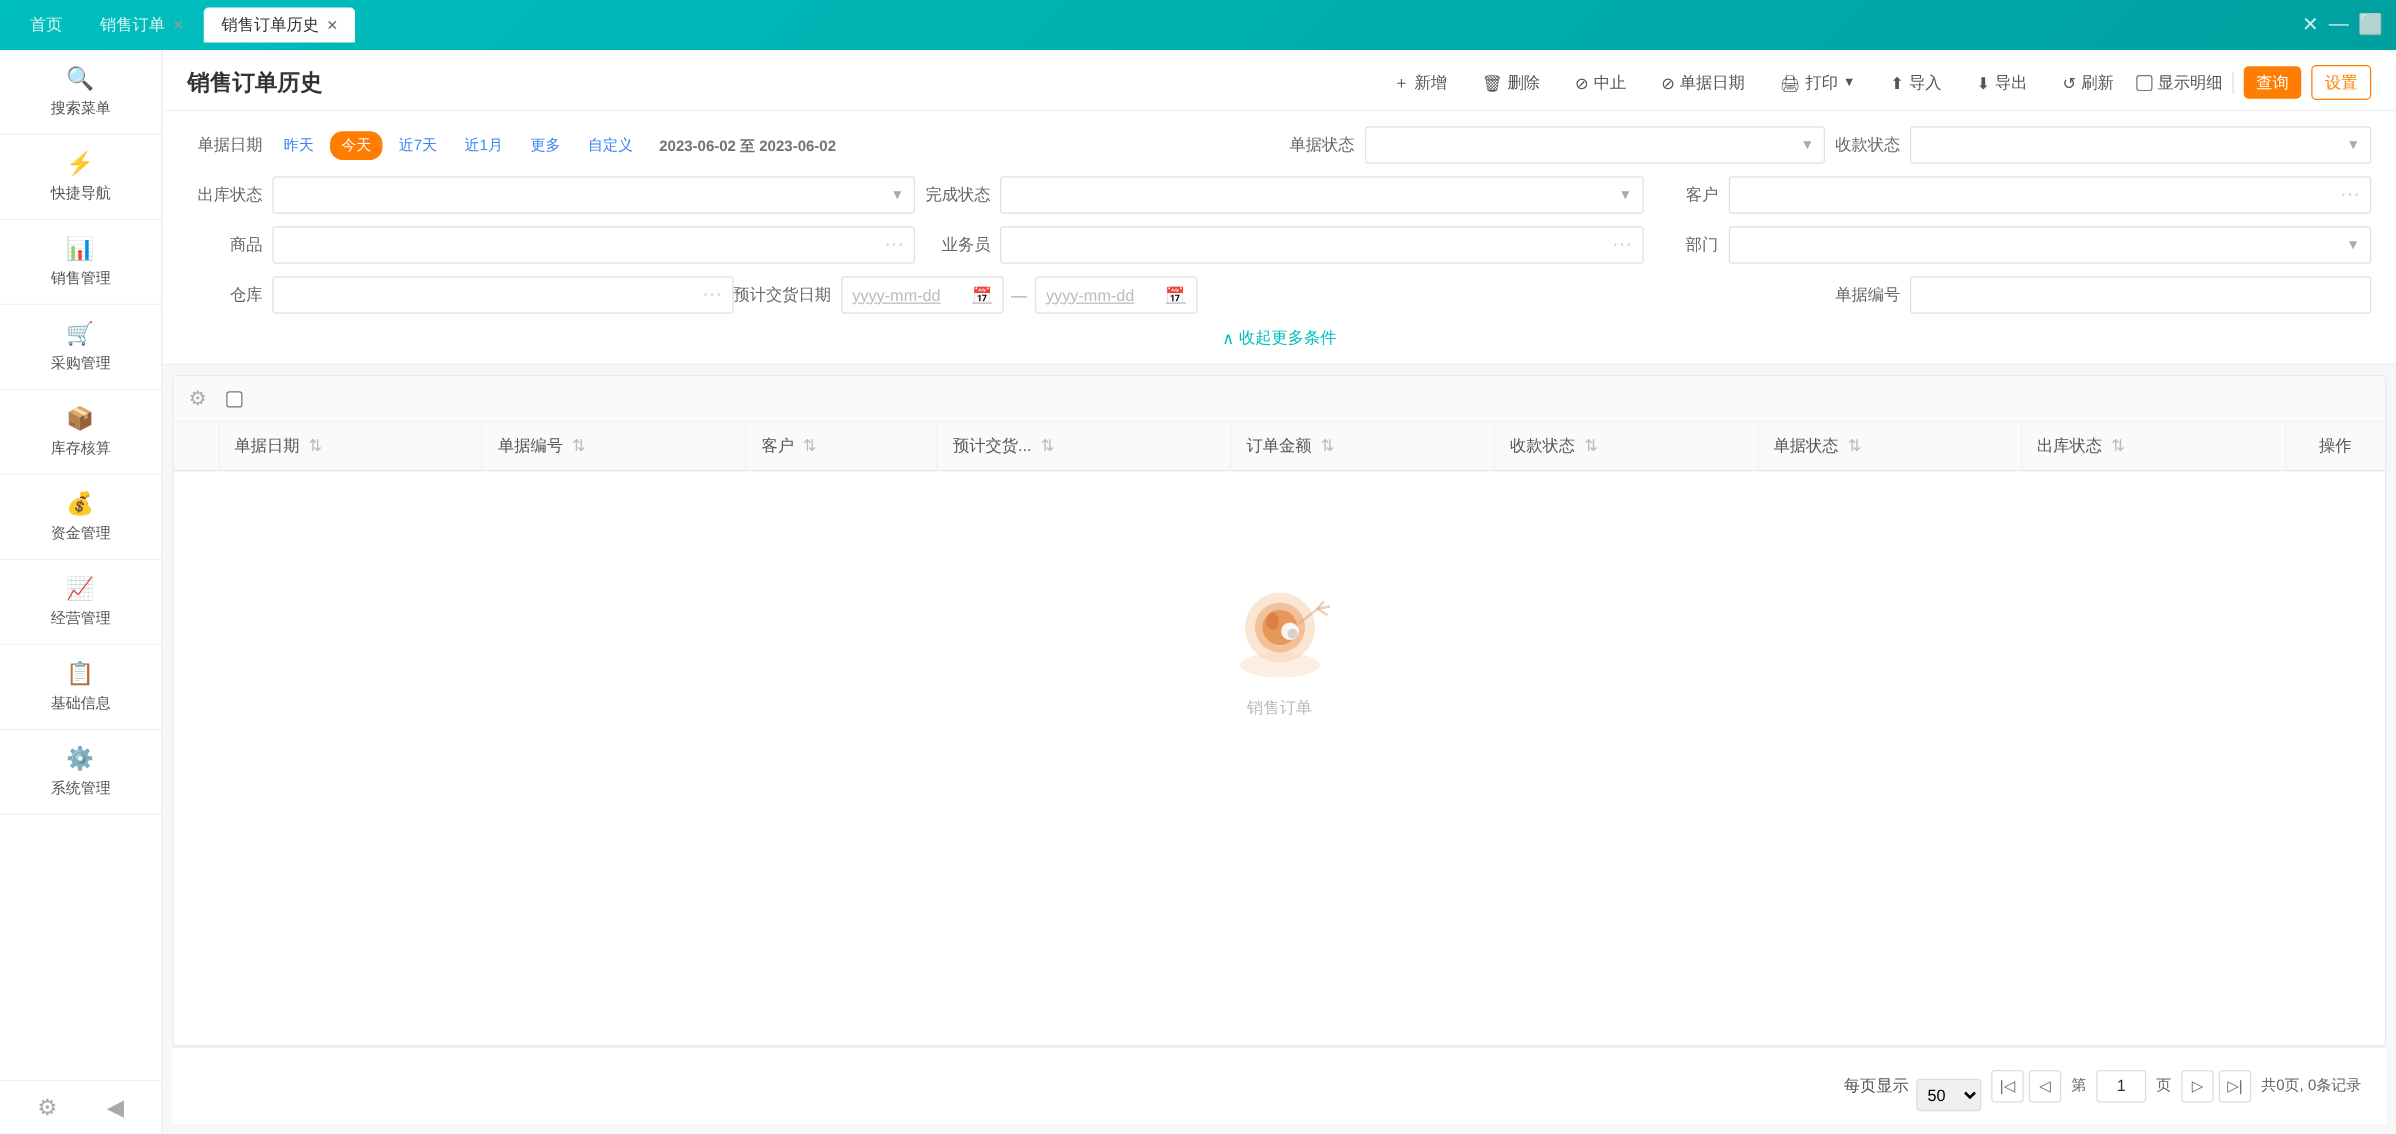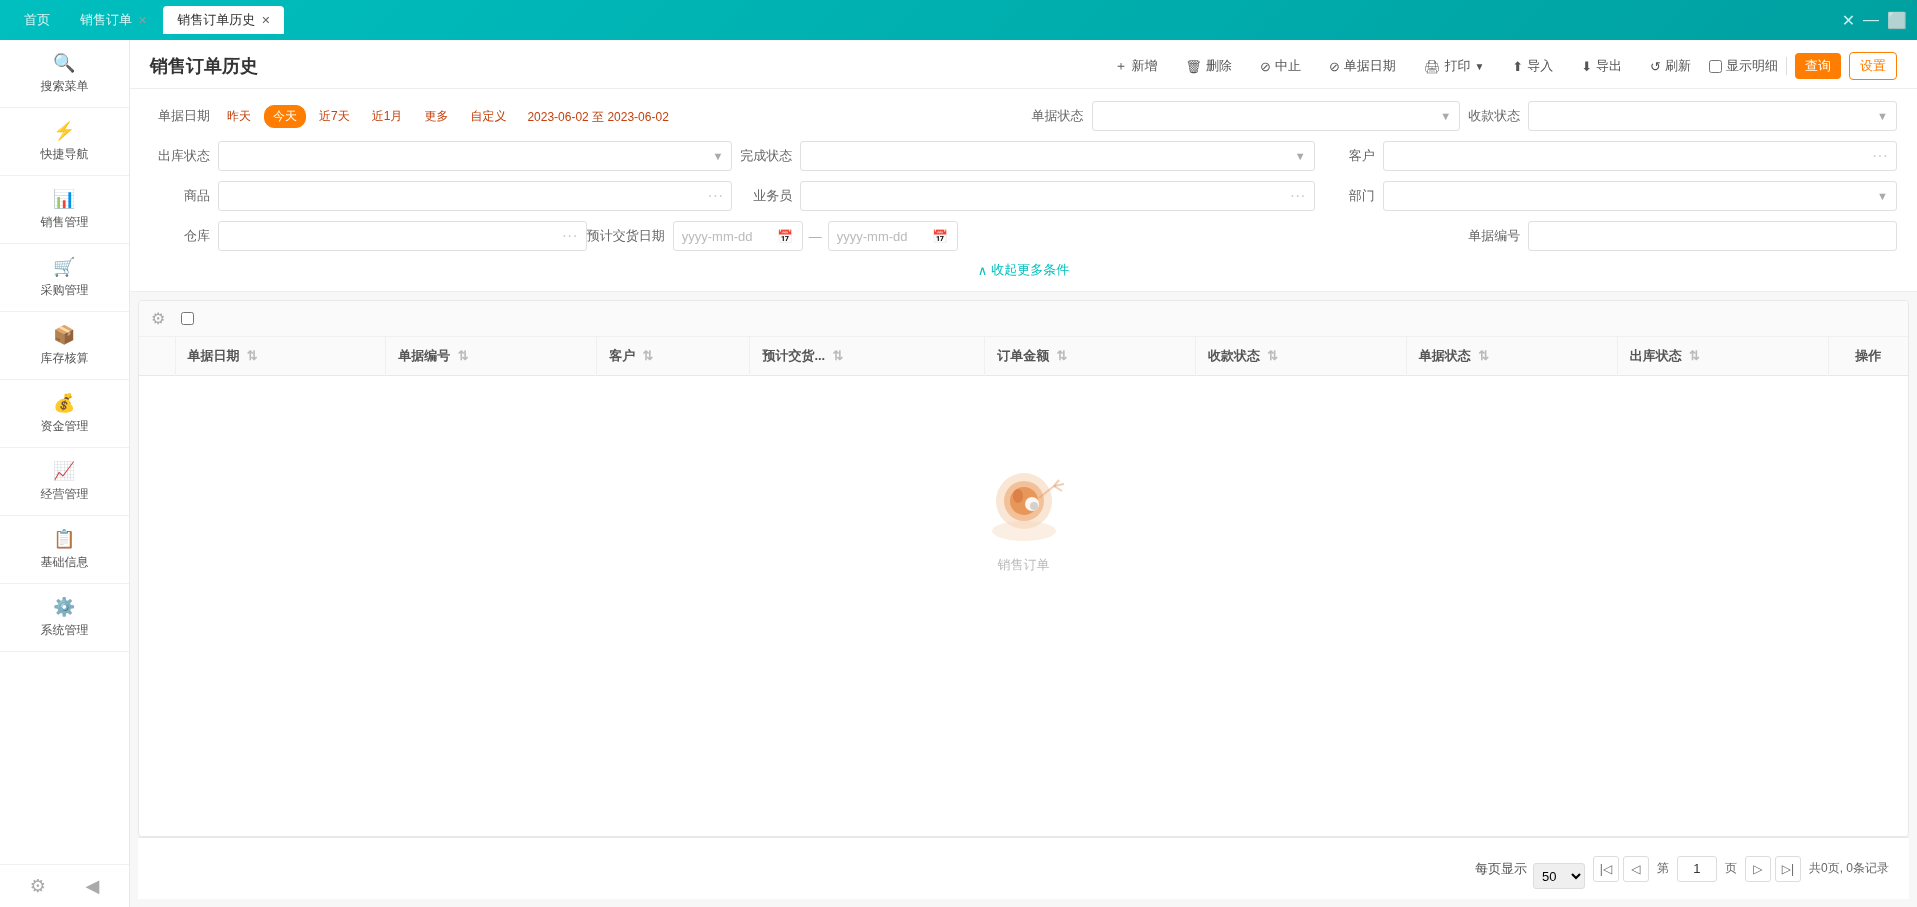--- a/index.html
+++ b/index.html
@@ -175,32 +175,33 @@
     .date-pills {
       display: flex;
       align-items: center;
       gap: 4px;
     }
     .pill {
       padding: 2px 8px;
       border-radius: 10px;
       cursor: pointer;
       font-size: 12px;
-      color: #c2410c;
+      color: #3b82f6;
       border: 1px solid transparent;
     }
     .pill.active {
       background: #ff7d00;
       color: #fff;
       border-color: #ff7d00;
     }
     .date-range {
       font-size: 12px;
-      color: #c2410c;
+      color: #737373;
       margin-top: 2px;
+      font-weight: bold;
     }
     .select-control {
       flex: 1;
       min-width: 0;
       height: 30px;
       border: 1px solid #e0e0e0;
       border-radius: 3px;
       padding: 0 8px;
       color: #666;
       background: #fff;
@@ -234,20 +235,21 @@
       height: 30px;
       border: 1px solid #e0e0e0;
       border-radius: 3px;
       padding: 0 8px;
       color: #bbb;
       background: #fff;
       width: 130px;
       display: flex;
       align-items: center;
       justify-content: space-between;
+      text-decoration: underline;
     }
     .date-input .cal-icon { color: #ccc; }
     .dash { color: #aaa; }
     .collapse-row {
       display: flex;
       justify-content: center;
       align-items: center;
       gap: 4px;
       color: #00bfbf;
       cursor: pointer;
@@ -277,21 +279,21 @@
       border-collapse: collapse;
     }
     thead tr {
       background: #fafafa;
       border-bottom: 1px solid #e8e8e8;
     }
     th {
       padding: 10px 12px;
       text-align: left;
       color: #555;
-      font-weight: bold;
+      font-weight: normal;
       font-size: 12px;
       white-space: nowrap;
       border-right: 1px solid #f0f0f0;
     }
     th:last-child { border-right: none; }
     th .sort-icon { color: #bbb; margin-left: 4px; }
     .checkbox-cell { width: 36px; text-align: center; }
     .ops-cell { width: 80px; text-align: center; }
 
     

